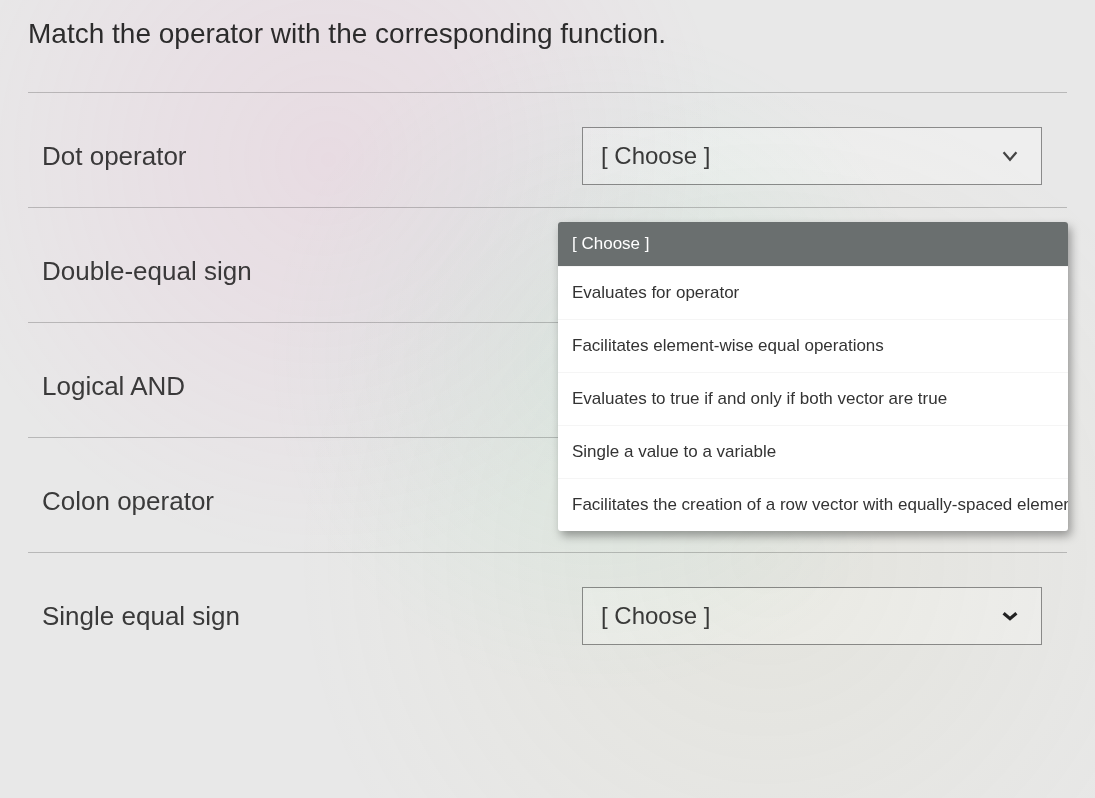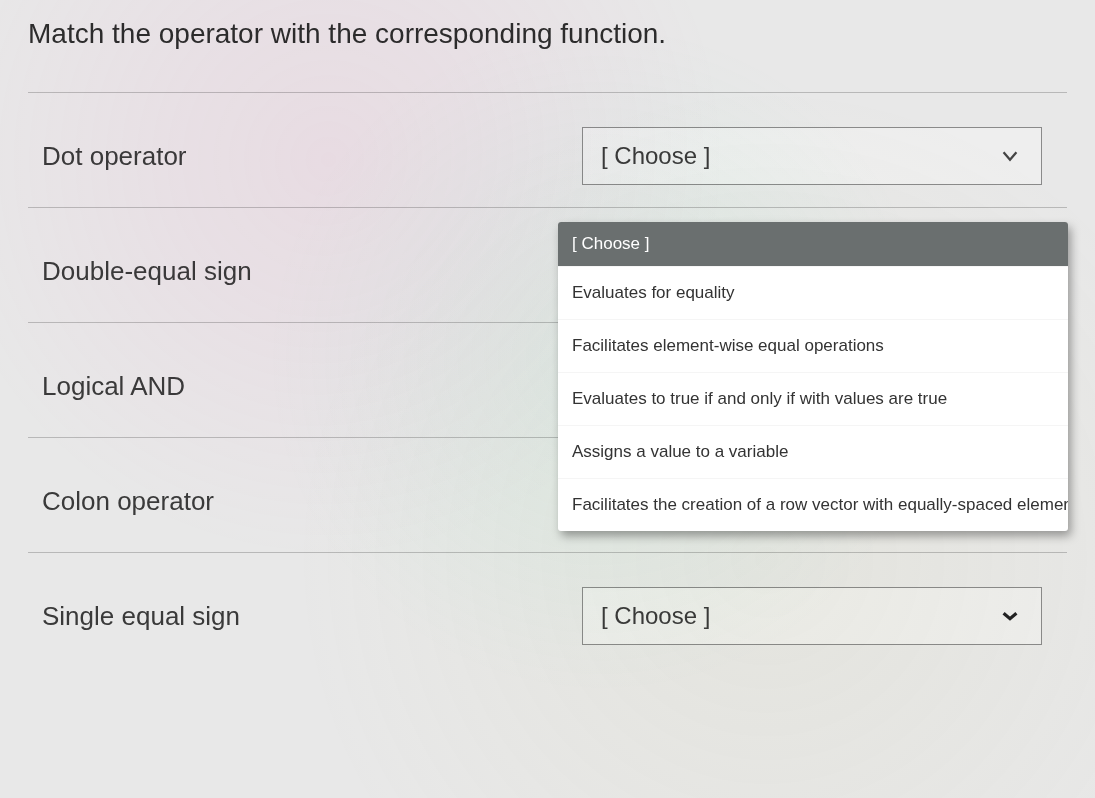--- a/index.html
+++ b/index.html
@@ -167,20 +167,20 @@
         <svg viewBox="0 0 24 24">
             <polyline points="5 9 12 15 19 9"></polyline>
           </svg>
       </span>
     </div>
   </div>
 </div>
 
 <div class="dropdown-panel">
   <div class="dropdown-header">[ Choose ]</div>
-  <div class="dropdown-option">Evaluates for equality</div>
+  <div class="dropdown-option">Evaluates for operator</div>
   <div class="dropdown-option">Facilitates element-wise equal operations</div>
-  <div class="dropdown-option">Evaluates to true if and only if with values are true</div>
-  <div class="dropdown-option">Assigns a value to a variable</div>
+  <div class="dropdown-option">Evaluates to true if and only if both vector are true</div>
+  <div class="dropdown-option">Single a value to a variable</div>
   <div class="dropdown-option">Facilitates the creation of a row vector with equally-spaced elements</div>
 </div>
 
 <div class="moire"></div>
 
 </body></html>

